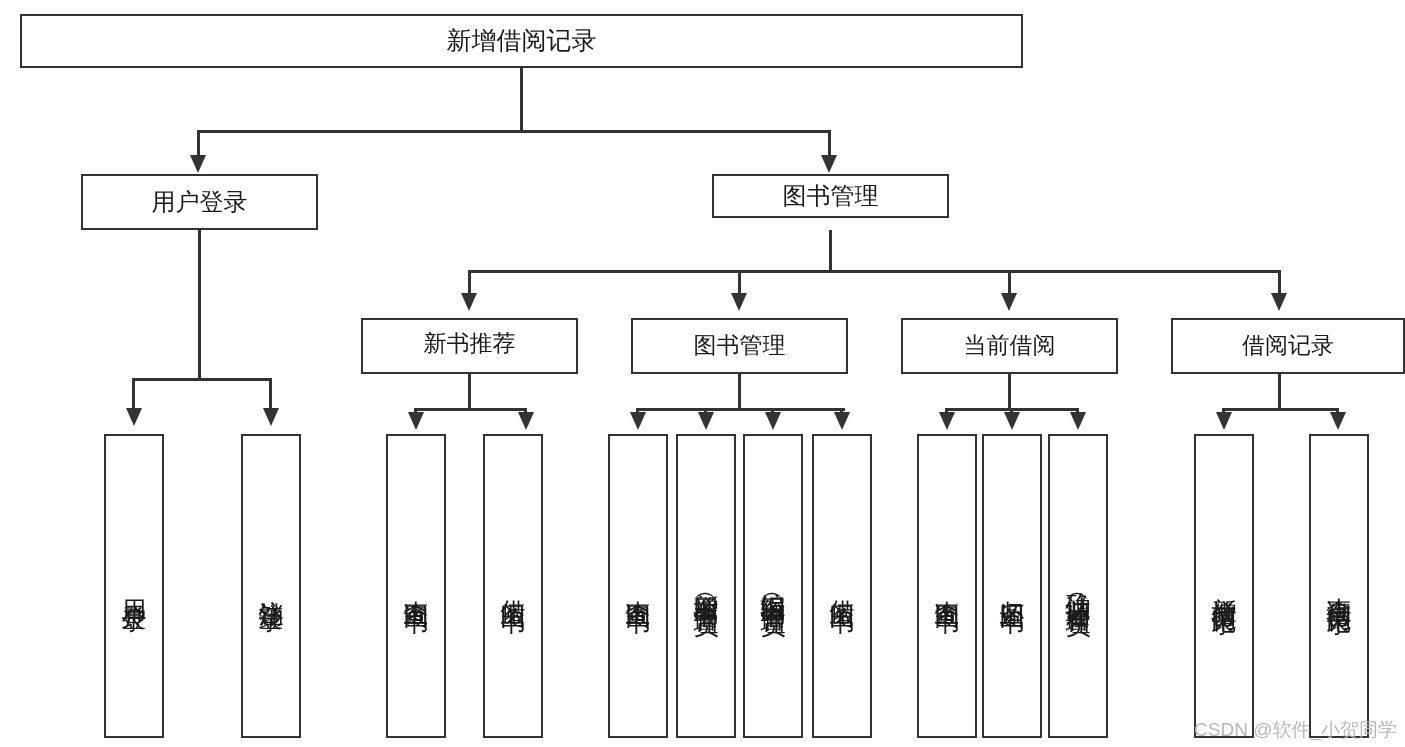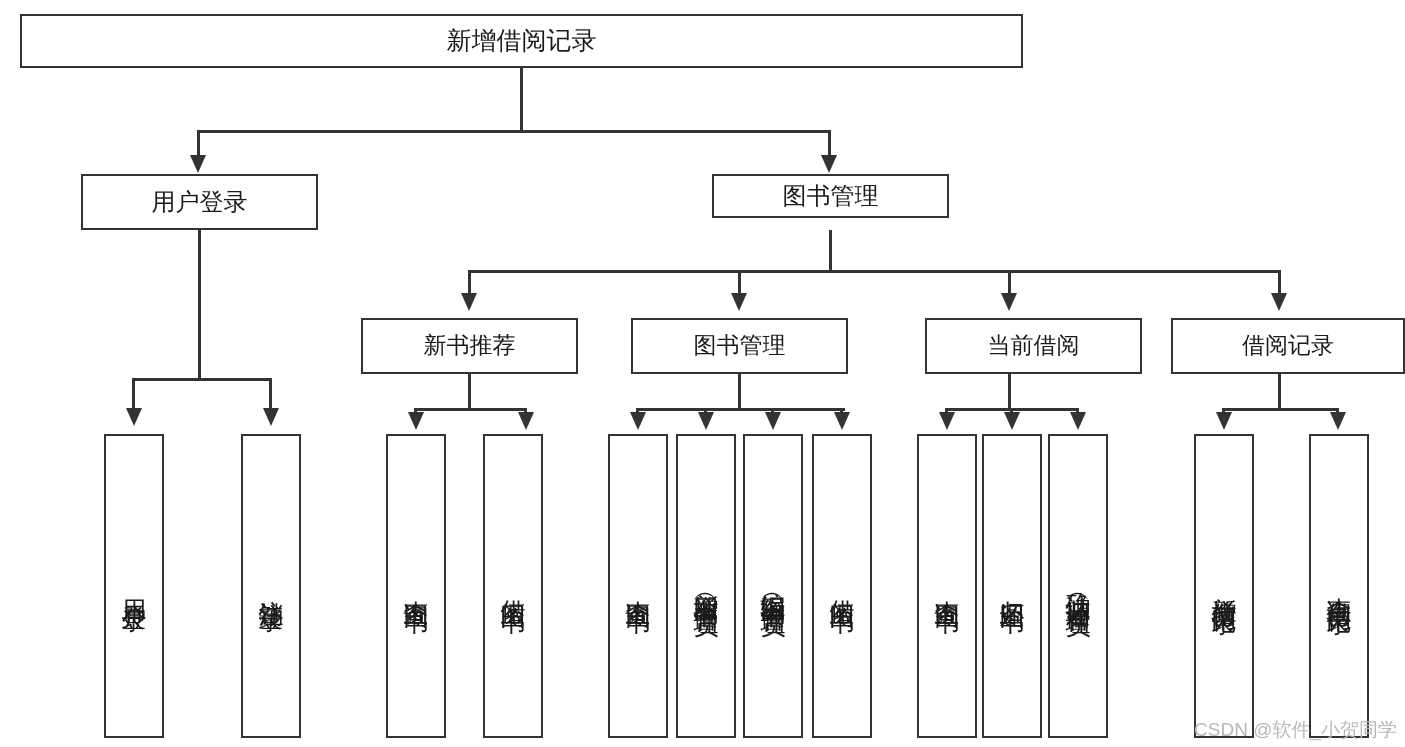--- a/index.html
+++ b/index.html
@@ -120,27 +120,27 @@
 
   <div class="ln v" style="left:738px; top:270px; width:3px; height:25px;"></div>
   <div class="arrow" style="left:731px; top:293px;"></div>
 
   <div class="ln v" style="left:1008px; top:270px; width:3px; height:25px;"></div>
   <div class="arrow" style="left:1001px; top:293px;"></div>
 
   <div class="ln v" style="left:1278px; top:270px; width:3px; height:25px;"></div>
   <div class="arrow" style="left:1271px; top:293px;"></div>
 
-  <div class="node lvl3" style="left:361px; top:318px; width:217px; height:56px;">
+  <div class="node lvl3" style="left:361px; top:318px; width:217px; height:56px;font-family:Liberation Mono, monospace;">
     <span class="lbl">新书推荐</span>
   </div>
   <div class="node lvl3" style="left:631px; top:318px; width:217px; height:56px;">
     <span class="lbl">图书管理</span>
   </div>
-  <div class="node lvl3" style="left:901px; top:318px; width:217px; height:56px;margin-left:24px;">
+  <div class="node lvl3" style="left:901px; top:318px; width:217px; height:56px;">
     <span class="lbl">当前借阅</span>
   </div>
   <div class="node lvl3" style="left:1171px; top:318px; width:234px; height:56px;">
     <span class="lbl">借阅记录</span>
   </div>
 
   <div class="ln v" style="left:468px; top:374px; width:3px; height:36px;"></div>
   <div class="ln h" style="left:414px; top:408px; width:113px; height:3px;"></div>
   <div class="ln v" style="left:414px; top:408px; width:3px; height:14px;"></div>
   <div class="arrow" style="left:408px; top:412px;"></div>

